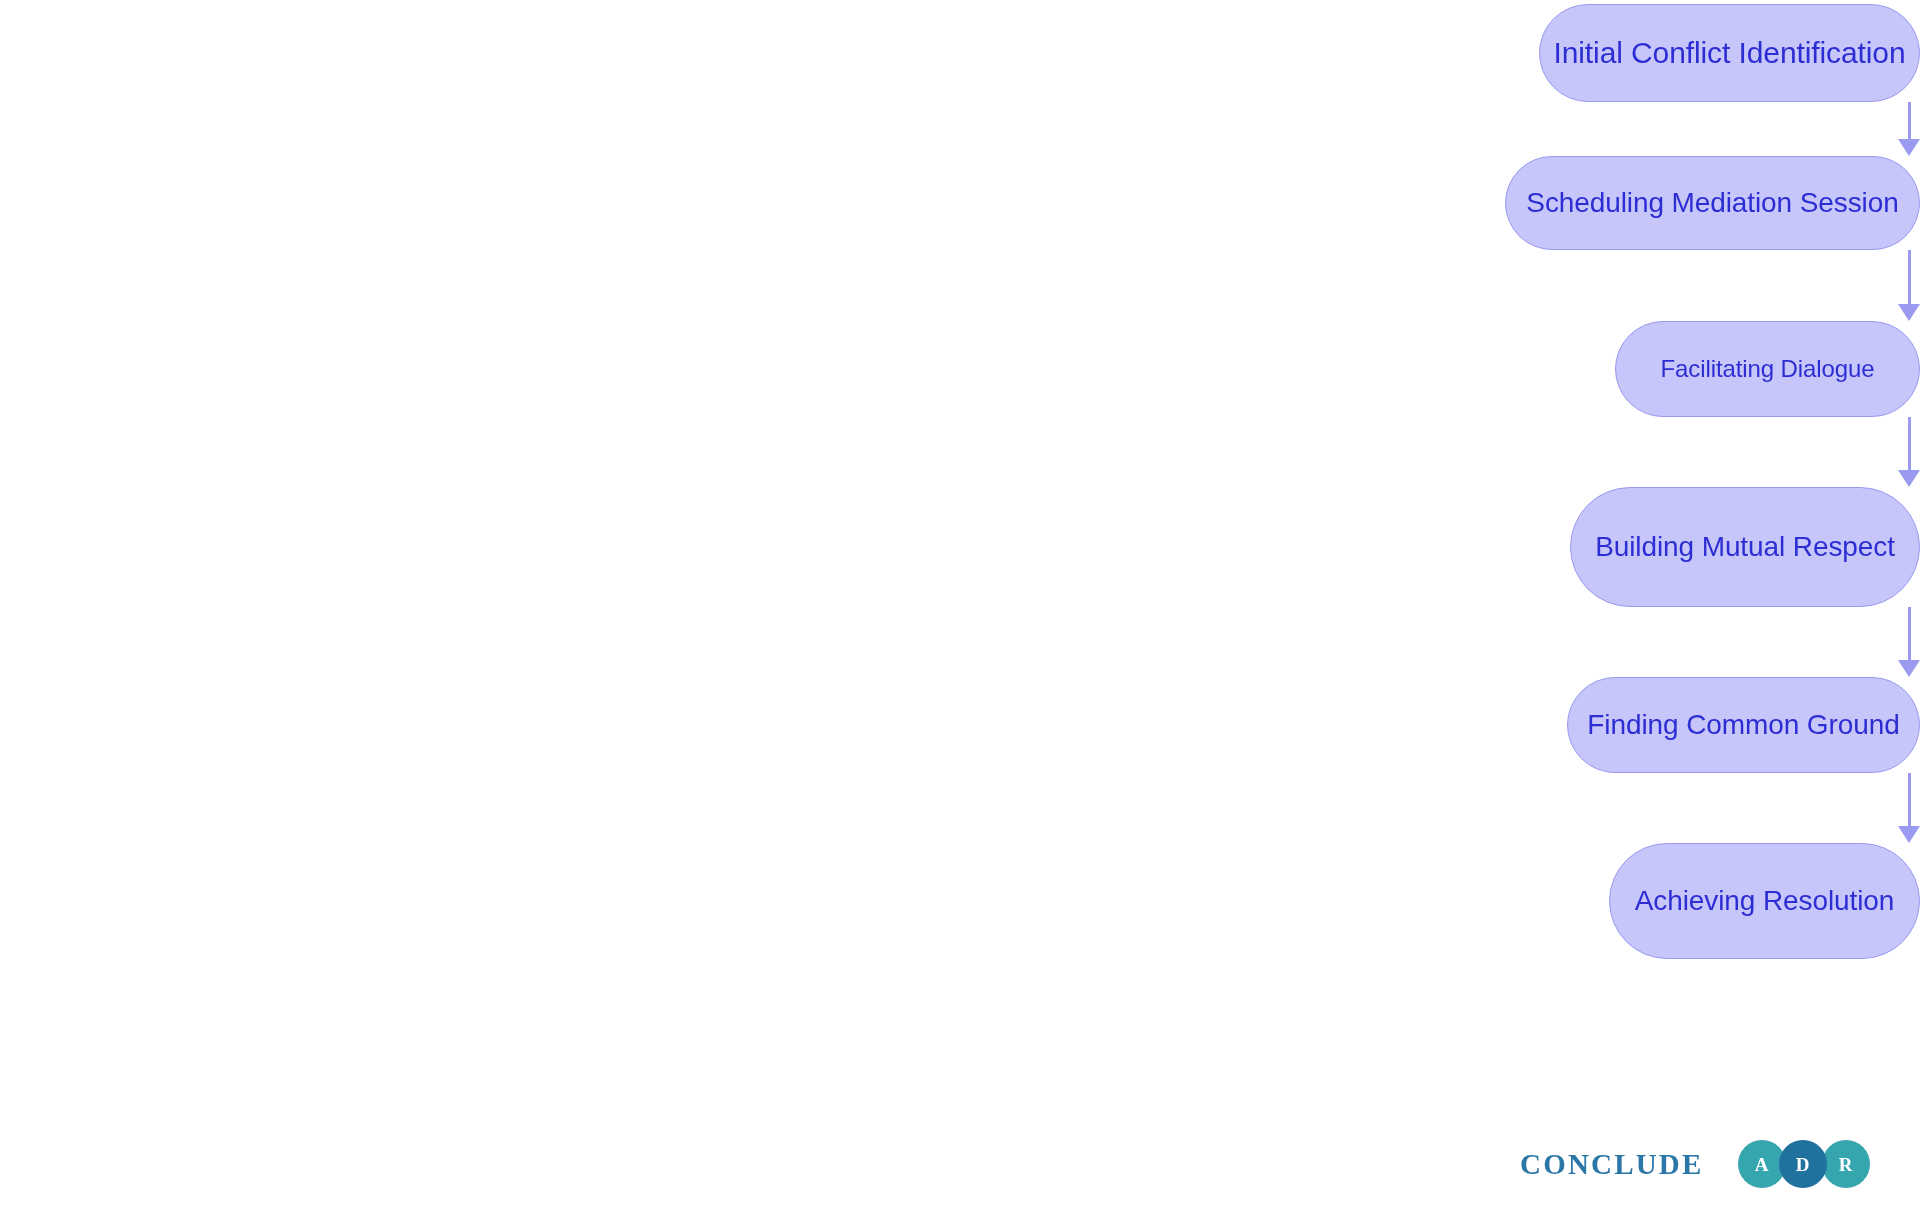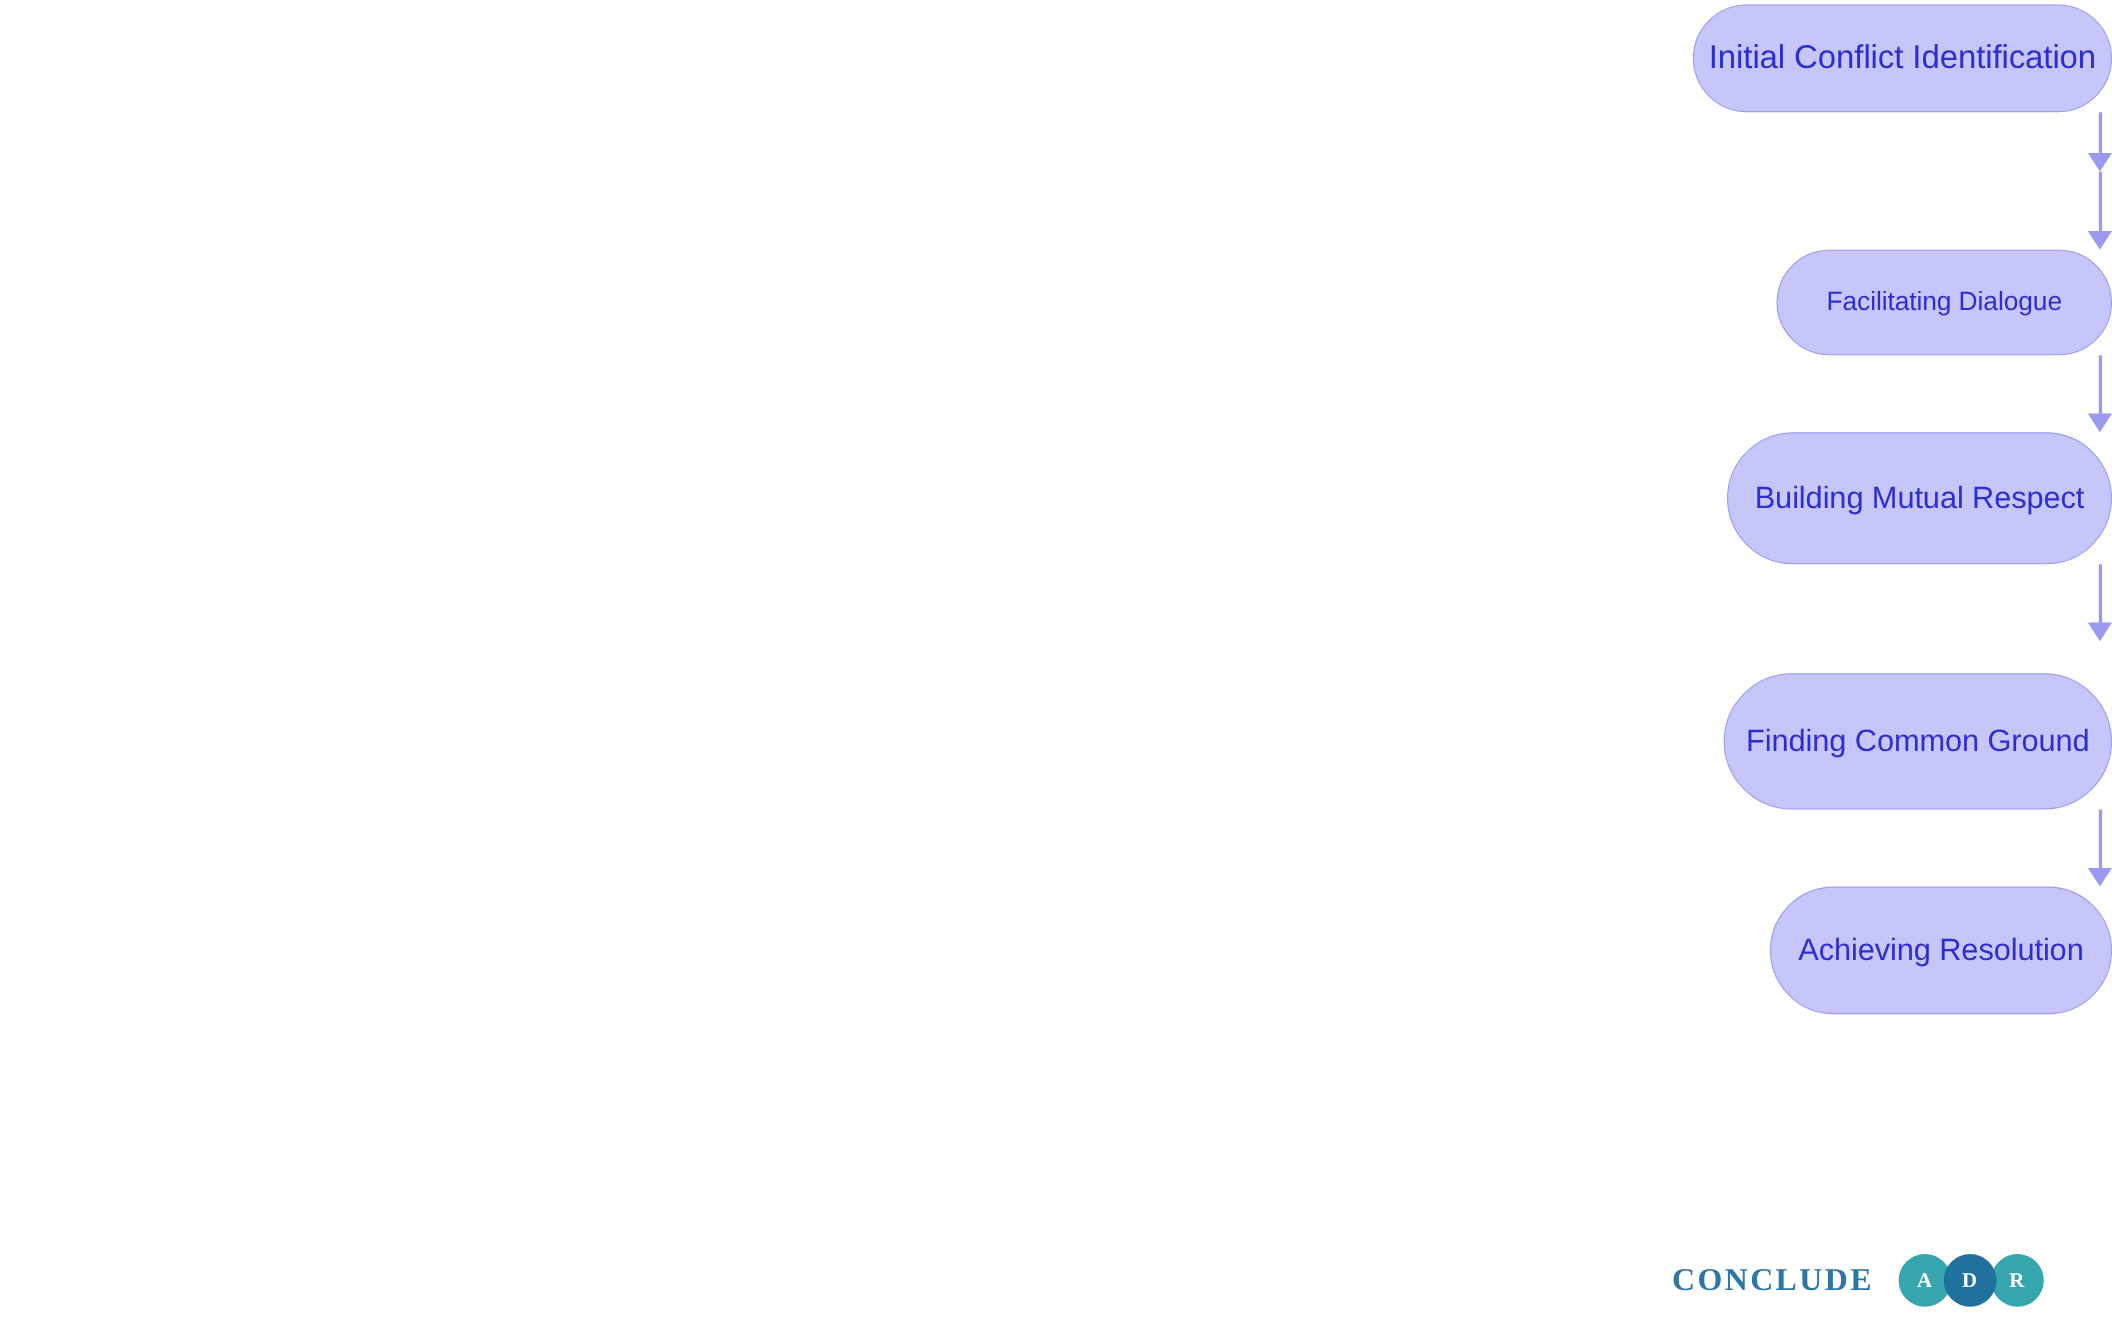--- a/index.html
+++ b/index.html
@@ -87,21 +87,21 @@
     align-items: center;
     height: 64px;
   }
   #brand-wordmark {
     font-family: "Liberation Serif", serif;
     font-weight: 700;
     font-size: 29px;
     letter-spacing: 2.2px;
     color: #2a77a8;
     line-height: 1;
-    margin-right: 22px;
+    margin-right: 34px;
     white-space: nowrap;
   }
   .brand-circles {
     position: relative;
     width: 136px;
     height: 48px;
   }
   .brand-circle {
     position: absolute;
     top: 0;
@@ -130,20 +130,23 @@
 
     <div class="node" style="width:381px;height:98px;font-size:30px;">
       <span class="node-label">Initial Conflict Identification</span>
     </div>
 
     <div class="connector">
       <span class="stem" style="height:38px;"></span>
       <span class="head"></span>
     </div>
 
+    <div class="node" style="width:415px;height:94px;font-size:28px;">
+      <span class="node-label">Scheduling Mediation Session</span>
+    </div>
 
     <div class="connector">
       <span class="stem" style="height:55px;"></span>
       <span class="head"></span>
     </div>
 
     <div class="node" style="width:305px;height:96px;font-size:24px;">
       <span class="node-label">Facilitating Dialogue</span>
     </div>
 
@@ -154,21 +157,21 @@
 
     <div class="node" style="width:350px;height:120px;font-size:28px;">
       <span class="node-label">Building Mutual Respect</span>
     </div>
 
     <div class="connector">
       <span class="stem" style="height:54px;"></span>
       <span class="head"></span>
     </div>
 
-    <div class="node" style="width:353px;height:124px;font-size:28px;margin-top:29px;">
+    <div class="node" style="width:353px;height:96px;font-size:28px;">
       <span class="node-label">Finding Common Ground</span>
     </div>
 
     <div class="connector">
       <span class="stem" style="height:54px;"></span>
       <span class="head"></span>
     </div>
 
     <div class="node" style="width:311px;height:116px;font-size:28px;">
       <span class="node-label">Achieving Resolution</span>

